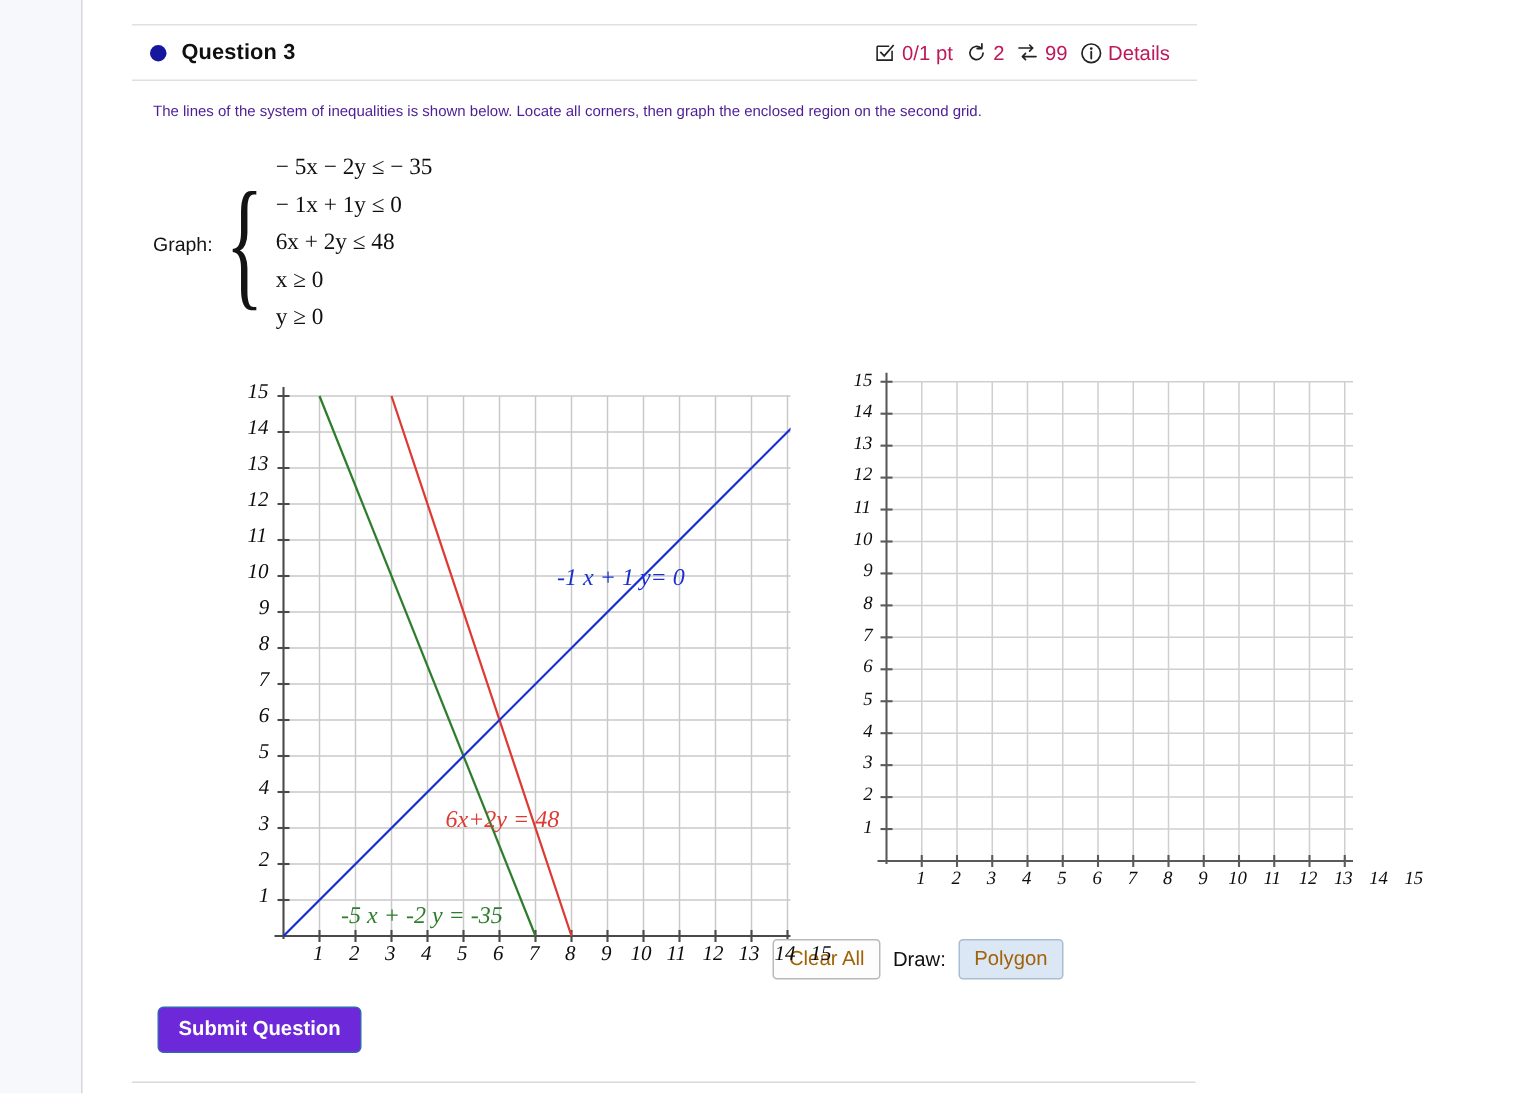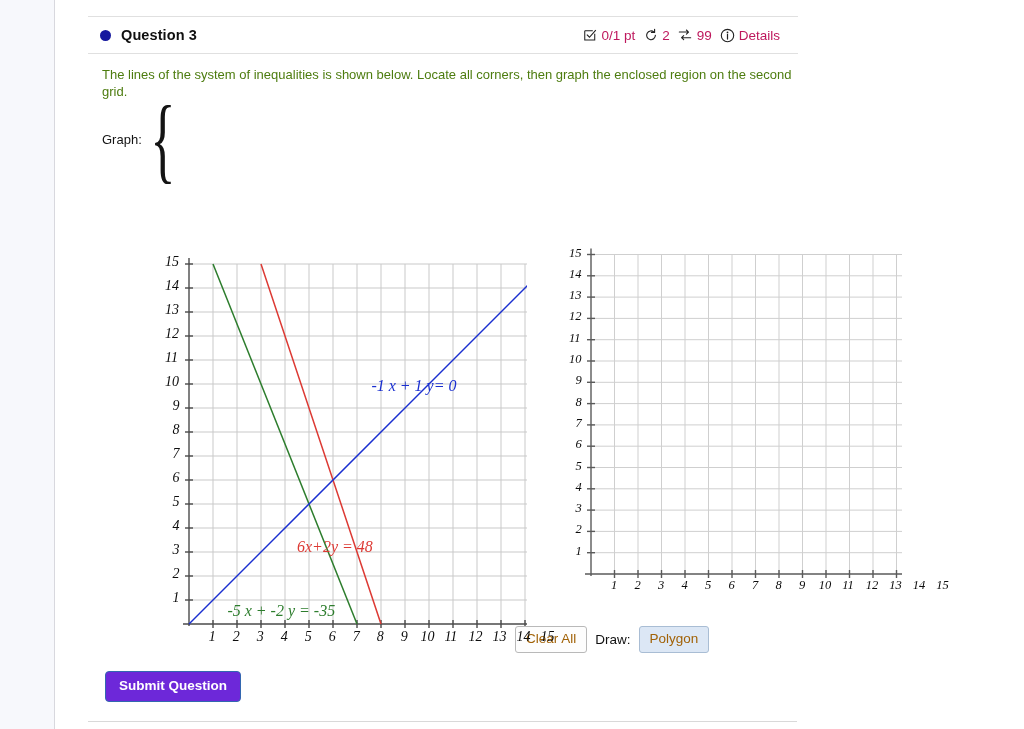--- a/index.html
+++ b/index.html
@@ -83,23 +83,23 @@
     justify-content: center;
     width: 15px; height: 15px;
     line-height: 1;
   }
 
   
   #prompt {
     position: absolute;
     left: 30px; top: 66px;
     width: 690px;
-    font-size: 13px;
+    font-size: 10px;
     line-height: 17px;
-    color: #4d7c0f;
+    color: #4c1d95;
   }
 
   
   #graph-system {
     position: absolute;
     left: 30px; top: 100px;
     display: flex;
     align-items: center;
     font-size: 13.3px;
   }
@@ -268,20 +268,27 @@
         <span>Details</span>
       </span>
     </span>
   </div>
 
   <div id="prompt">The lines of the system of inequalities is shown below. Locate all corners, then graph the enclosed region on the second grid.</div>
 
   <div id="graph-system">
     <span id="graph-label">Graph:</span>
     <span class="brace">{</span>
+    <span id="ineq-list">
+      <span class="ineq">− 5x − 2y ≤  − 35</span>
+      <span class="ineq">− 1x + 1y ≤ 0</span>
+      <span class="ineq">6x + 2y ≤ 48</span>
+      <span class="ineq">x ≥ 0</span>
+      <span class="ineq">y ≥ 0</span>
+    </span>
   </div>
 
   <div id="graph1-panel" class="graph-panel">
     <div class="graph-clip" id="g1-clip" style="left:0;top:0;width:425px;height:412px;">
       <svg id="g1-svg" class="grid-svg" width="460" height="412">
           <line x1="111" y1="24" x2="111" y2="384" stroke="#c9c9c9" stroke-width="1"></line>
           <line x1="135" y1="24" x2="135" y2="384" stroke="#c9c9c9" stroke-width="1"></line>
           <line x1="159" y1="24" x2="159" y2="384" stroke="#c9c9c9" stroke-width="1"></line>
           <line x1="183" y1="24" x2="183" y2="384" stroke="#c9c9c9" stroke-width="1"></line>
           <line x1="207" y1="24" x2="207" y2="384" stroke="#c9c9c9" stroke-width="1"></line>

